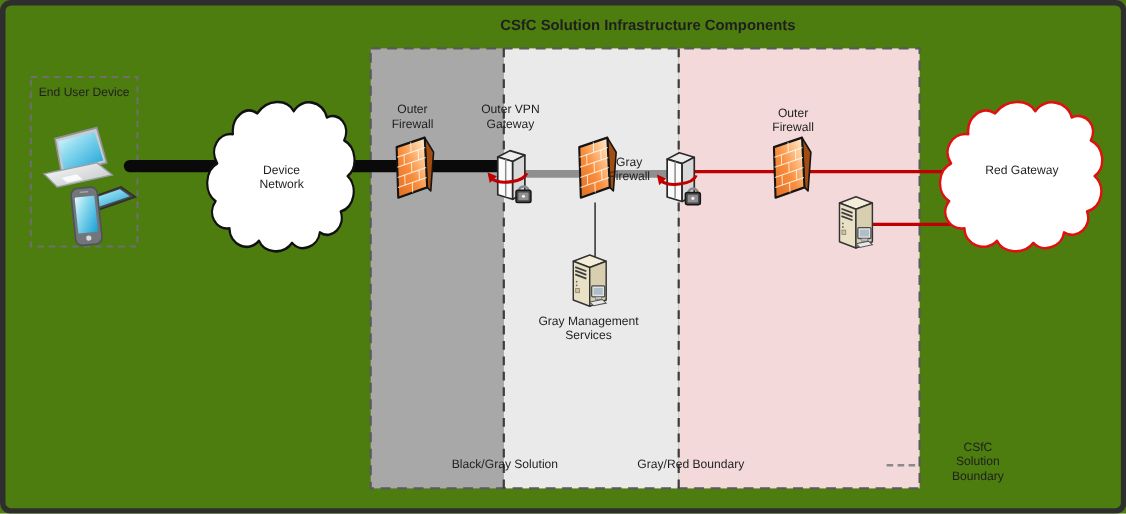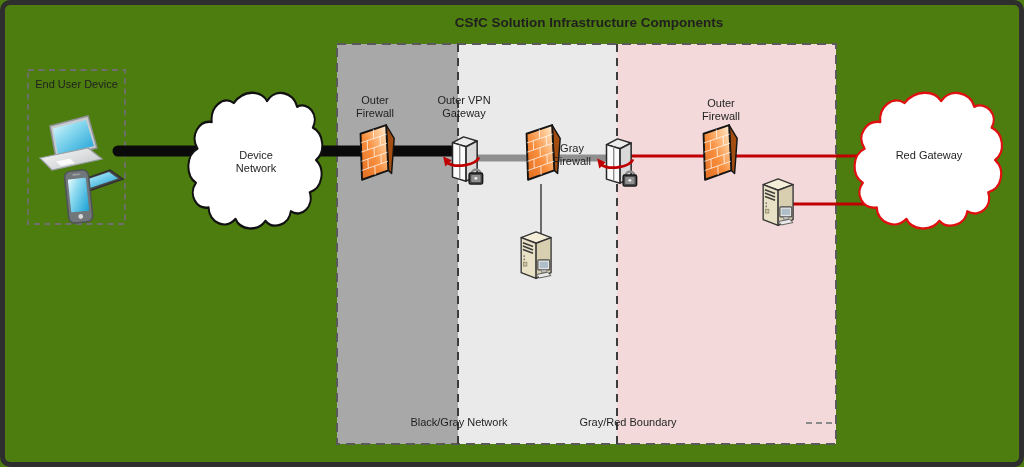--- a/index.html
+++ b/index.html
@@ -148,18 +148,20 @@
 
   <div class="lbl" style="left:28px;top:78px;width:97px;">End User Device</div>
 
   <div class="lbl c" style="left:256px;top:149px;width:72px;">Device Network</div>
   <div class="lbl c" style="left:929px;top:149px;width:72px;">Red Gateway</div>
 
   <div class="lbl c" style="left:375px;top:94px;width:64px;">Outer Firewall</div>
   <div class="lbl c" style="left:464px;top:94px;width:84px;">Outer VPN Gateway</div>
   <div class="lbl c" style="left:572px;top:94px;width:64px;margin-top:48px;">Gray Firewall</div>
   <div class="lbl c" style="left:721px;top:97px;width:64px;">Outer Firewall</div>
+  <div class="lbl c" style="left:535px;top:286px;width:94px;">Gray Management Services</div>
 
-  <div class="lbl c nowrap" style="left:459px;top:416px;">Black/Gray Network</div>
+  <div class="lbl c nowrap" style="left:459px;top:416px;">Black/Gray Solution</div>
   <div class="lbl c nowrap" style="left:628px;top:416px;text-align:right;">Gray/Red Boundary</div>
+  <div class="lbl c" style="left:889px;top:401px;width:66px;">CSfC Solution Boundary</div>
 
   <div class="frame"></div>
 </div>
 
 </body></html>

